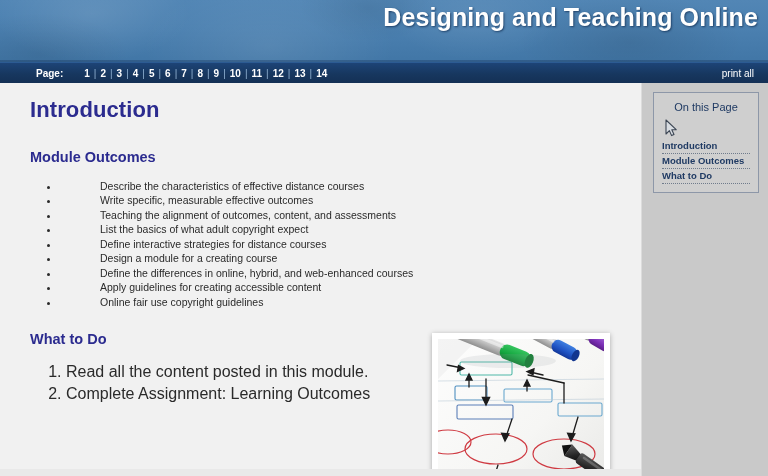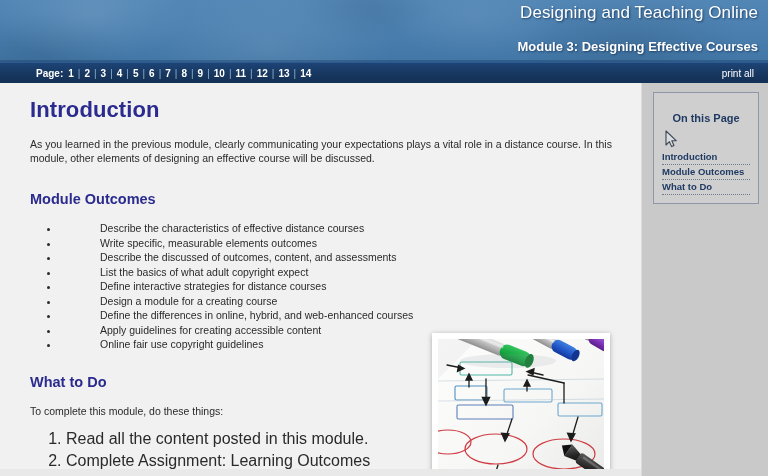--- a/index.html
+++ b/index.html
@@ -40,22 +40,22 @@
     position: absolute;
     left: 0; right: 0; bottom: 0;
     height: 2px;
     background: rgba(20,50,90,0.35);
   }
   .hdr-title {
     position: absolute;
     right: 10px;
     top: 3px;
     color: #ffffff;
-    font-size: 17px;
-    font-weight: normal;
+    font-size: 25px;
+    font-weight: bold;
     letter-spacing: 0.1px;
     text-shadow: 1px 1px 2px rgba(10,35,70,0.65);
     white-space: nowrap;
   }
   .hdr-subtitle {
     position: absolute;
     right: 10px;
     top: 39px;
     color: #ffffff;
     font-size: 13px;
@@ -79,21 +79,21 @@
     top: 0;
     height: 21px;
     line-height: 21px;
     white-space: nowrap;
     color: #ffffff;
     font-size: 10px;
   }
   .nav-label {
     font-weight: bold;
     color: #ffffff;
-    margin-right: 4px;
+    margin-right: 20px;
   }
   .nav-page {
     color: #ffffff;
     font-weight: bold;
     text-decoration: none;
     padding: 0 1px;
   }
   .nav-sep {
     color: #8fb0d0;
     padding: 0 3px;
@@ -214,24 +214,24 @@
     position: absolute;
     left: 11px;
     top: 9px;
     width: 106px;
     background: #cfcfcf;
     border: 1px solid #8d97a8;
     box-sizing: border-box;
     padding: 8px 8px 8px 8px;
   }
   .otp-title {
-    margin: 11px 0 6px 0;
+    margin: 0 0 6px 0;
     text-align: center;
     font-size: 11px;
-    font-weight: bold;
+    font-weight: normal;
     color: #1f3a63;
   }
   .otp-cursor-row {
     height: 20px;
     position: relative;
   }
   .cursor-icon {
     position: absolute;
     left: 2px;
     top: 0px;
@@ -261,58 +261,55 @@
     background: #e9e9e9;
   }
 </style>
 </head>
 <body>
 
 <div class="page">
 
   <div class="header">
     <div class="hdr-title">Designing and Teaching Online</div>
-    <div class="hdr-subtitle">Module 3: Designing Effective Courses</div>
   </div>
 
   <div class="navbar">
     <div class="nav-left">
       <span class="nav-label">Page:</span><span id="pagelinks"><a class="nav-page" href="#">1</a><span class="nav-sep">|</span><a class="nav-page" href="#">2</a><span class="nav-sep">|</span><a class="nav-page" href="#">3</a><span class="nav-sep">|</span><a class="nav-page" href="#">4</a><span class="nav-sep">|</span><a class="nav-page" href="#">5</a><span class="nav-sep">|</span><a class="nav-page" href="#">6</a><span class="nav-sep">|</span><a class="nav-page" href="#">7</a><span class="nav-sep">|</span><a class="nav-page" href="#">8</a><span class="nav-sep">|</span><a class="nav-page" href="#">9</a><span class="nav-sep">|</span><a class="nav-page" href="#">10</a><span class="nav-sep">|</span><a class="nav-page" href="#">11</a><span class="nav-sep">|</span><a class="nav-page" href="#">12</a><span class="nav-sep">|</span><a class="nav-page" href="#">13</a><span class="nav-sep">|</span><a class="nav-page" href="#">14</a></span>
     </div>
     <a class="nav-print" href="#">print all</a>
   </div>
 
   <div class="body-wrap">
 
     <div class="content-col">
       <div class="content-inner">
 
         <div class="sec-intro">
           <h1 class="page-title">Introduction</h1>
-          <p class="body-text">As you learned in the previous module, clearly communicating your expectations plays a vital role in a distance course.  In this module, other elements of designing an effective course will be discussed.</p>
         </div>
 
         <div class="sec-outcomes">
           <h2 class="sec-title">Module Outcomes</h2>
           <ul class="outcomes" id="outcomes-list">
               <li>Describe the characteristics of effective distance courses</li>
-              <li>Write specific, measurable elements outcomes</li>
-              <li>Describe the discussed of outcomes, content, and assessments</li>
+              <li>Write specific, measurable effective outcomes</li>
+              <li>Teaching the alignment of outcomes, content, and assessments</li>
               <li>List the basics of what adult copyright expect</li>
               <li>Define interactive strategies for distance courses</li>
               <li>Design a module for a creating course</li>
               <li>Define the differences in online, hybrid, and web-enhanced courses</li>
               <li>Apply guidelines for creating accessible content</li>
               <li>Online fair use copyright guidelines</li>
             </ul>
         </div>
 
         <div class="sec-todo">
           <h2 class="sec-title">What to Do</h2>
-          <p class="body-text">To complete this module, do these things:</p>
           <ol class="todo" id="todo-list">
               <li>Read all the content posted in this module.</li>
               <li>Complete Assignment:  Learning Outcomes</li>
             </ol>
         </div>
 
       </div>
 
       <div class="photo-frame">
         <div class="photo">

